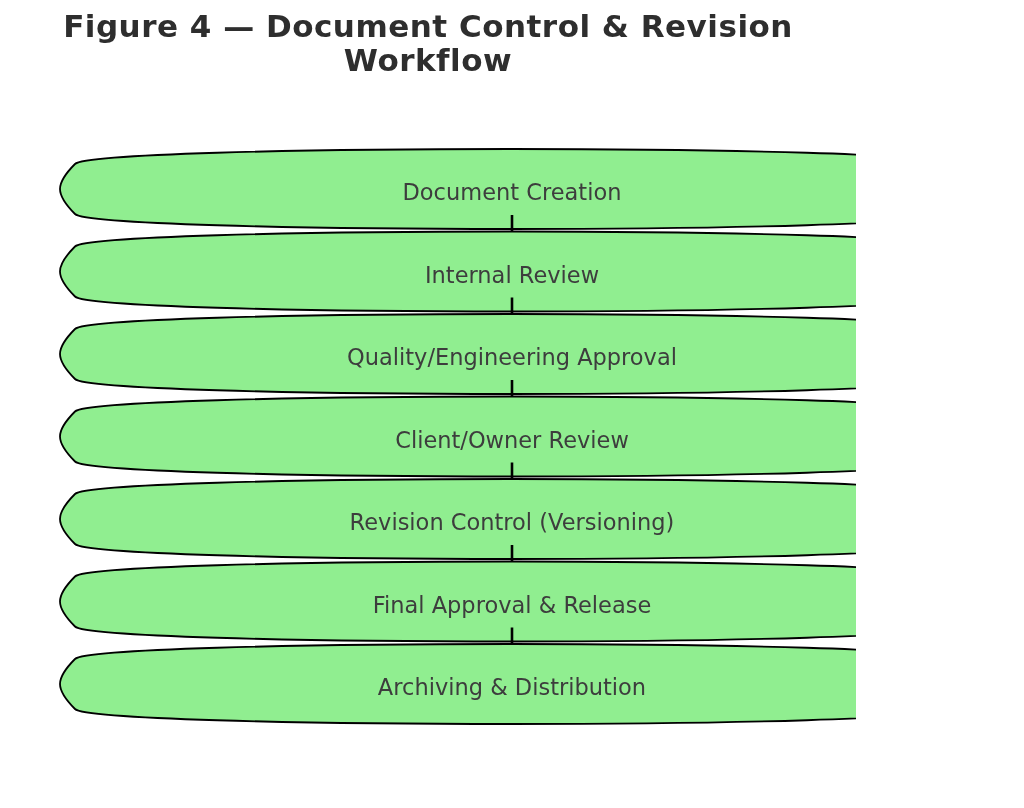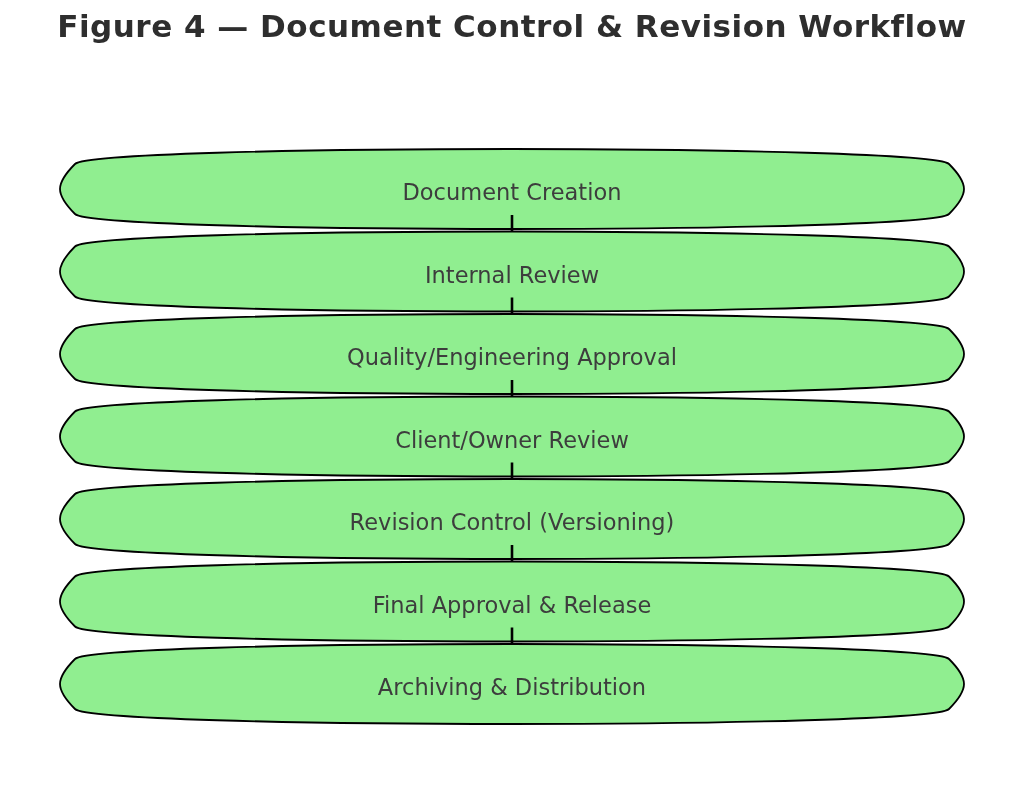--- a/index.html
+++ b/index.html
@@ -2,25 +2,26 @@
 <html style="--background: #ffffff; --title-text: #2e2e2e; --node-fill: #90EE90; --node-border: #000000; --node-text: #3d3d3d; --connector: #000000;"><head>
 <meta charset="utf-8">
 <style>
   html, body {
     margin: 0;
     padding: 0;
     background: #ffffff;
   }
   .canvas {
     position: relative;
-    width: 1024px;
+    width: 824px;
     height: 808px;
     background: var(--background, #ffffff);
     font-family: "DejaVu Sans", "Liberation Sans", sans-serif;
     overflow: hidden;
+    padding-left: 32px;
   }
   .figure-title {
     position: absolute;
     top: 9px;
     left: 0;
     right: 0;
     margin: 0;
     text-align: center;
     font-size: 31px;
     line-height: 34px;

